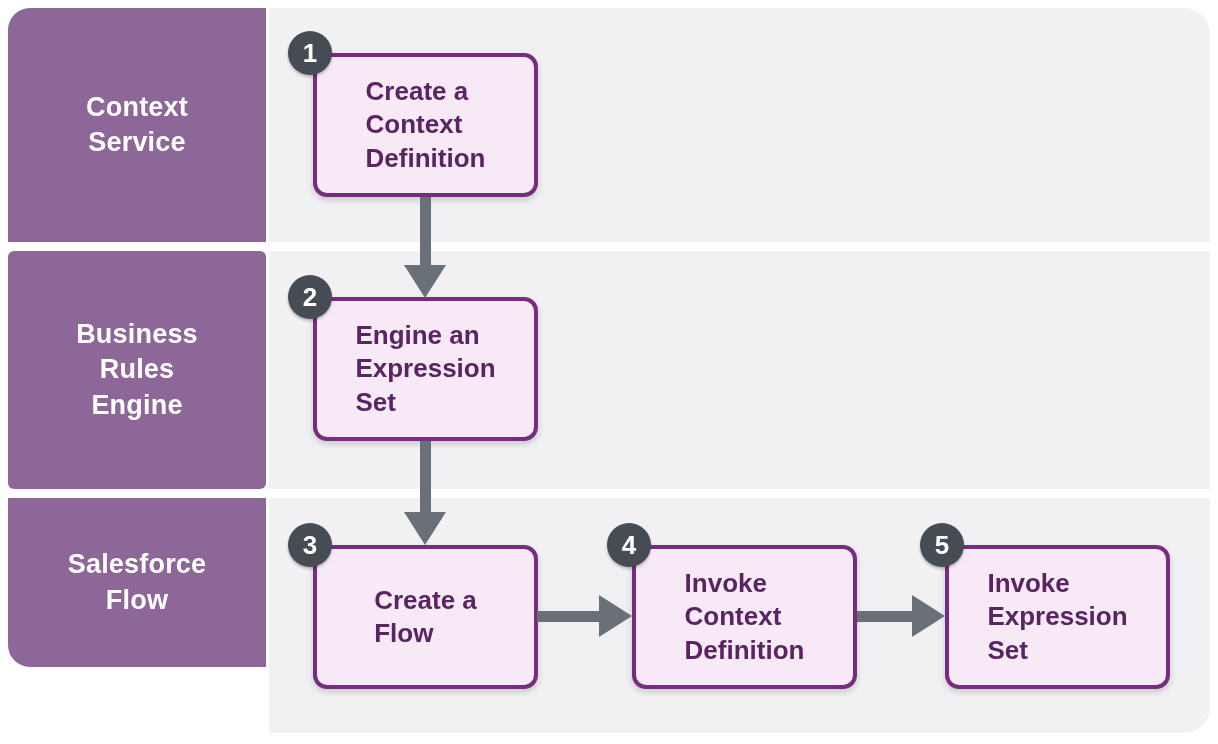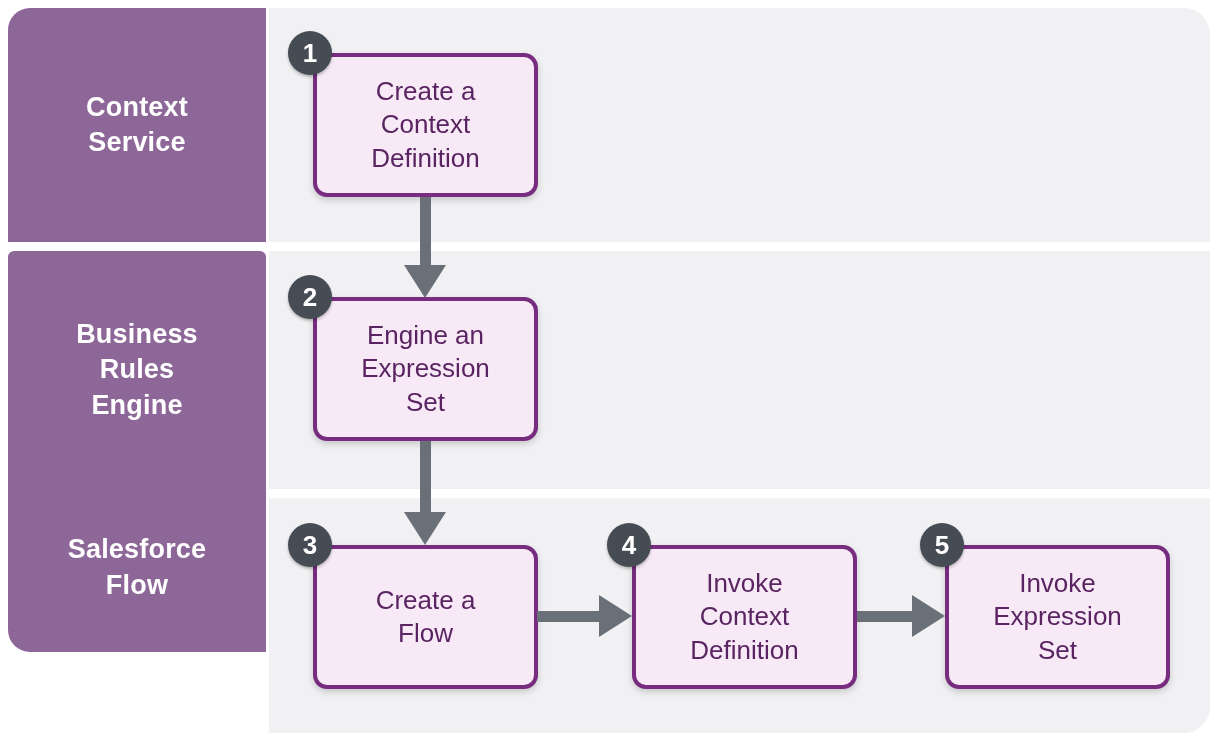--- a/index.html
+++ b/index.html
@@ -11,42 +11,42 @@
   }
   html,body{margin:0;padding:0;background:#fff;}
   body{font-family:"Liberation Sans", sans-serif;}
   .canvas{position:relative;width:1218px;height:744px;background:var(--canvas_bg);overflow:hidden;}
 
   
   .lane{position:absolute;left:8px;width:258px;background:var(--lane_bg);
         display:flex;align-items:center;justify-content:center;border-radius:6px;}
   .lane-1{top:8px;height:234px;border-radius:22px 0 0 0;}
   .lane-2{top:251px;height:238px;}
-  .lane-3{top:483px;height:169px;border-radius:0 0 0 22px;}
+  .lane-3{top:498px;height:169px;border-radius:0 0 0 22px;}
   .lane-label{color:var(--lane_text);font-size:27px;font-weight:700;
               line-height:1.3;text-align:center;white-space:pre-line;letter-spacing:.2px;}
 
   
   .track{position:absolute;left:269px;width:941px;background:var(--track_bg);}
   .track-1{top:8px;height:234px;border-radius:0 26px 0 0;}
   .track-2{top:251px;height:238px;}
   .track-3{top:498px;height:235px;border-radius:0 0 26px 0;}
 
   
   .step{position:absolute;width:225px;height:144px;background:var(--box_bg);
         border:4px solid var(--box_border);border-radius:14px;box-sizing:border-box;
         display:flex;align-items:center;justify-content:center;
         box-shadow:0 3px 6px rgba(60,60,60,.22);}
   .step-1{left:313px;top:53px;}
   .step-2{left:313px;top:297px;}
   .step-3{left:313px;top:545px;}
   .step-4{left:632px;top:545px;}
   .step-5{left:945px;top:545px;}
-  .step-label{color:var(--box_text);font-size:26px;font-weight:400;
-              line-height:1.27;text-align:center;white-space:pre-line;}
+  .step-label{color:var(--box_text);font-size:26px;font-weight:700;
+              line-height:1.27;white-space:pre-line;}
 
   .badge{position:absolute;left:-29px;top:-26px;width:44px;height:44px;border-radius:50%;
          background:var(--badge_bg);color:var(--badge_text);
          display:flex;align-items:center;justify-content:center;
          font-size:26px;font-weight:700;box-shadow:0 2px 3px rgba(0,0,0,.25);z-index:3;}
 
   
   .arrow{position:absolute;z-index:2;}
   .shaft{position:absolute;background:var(--arrow);}
   .head{position:absolute;width:0;height:0;}

